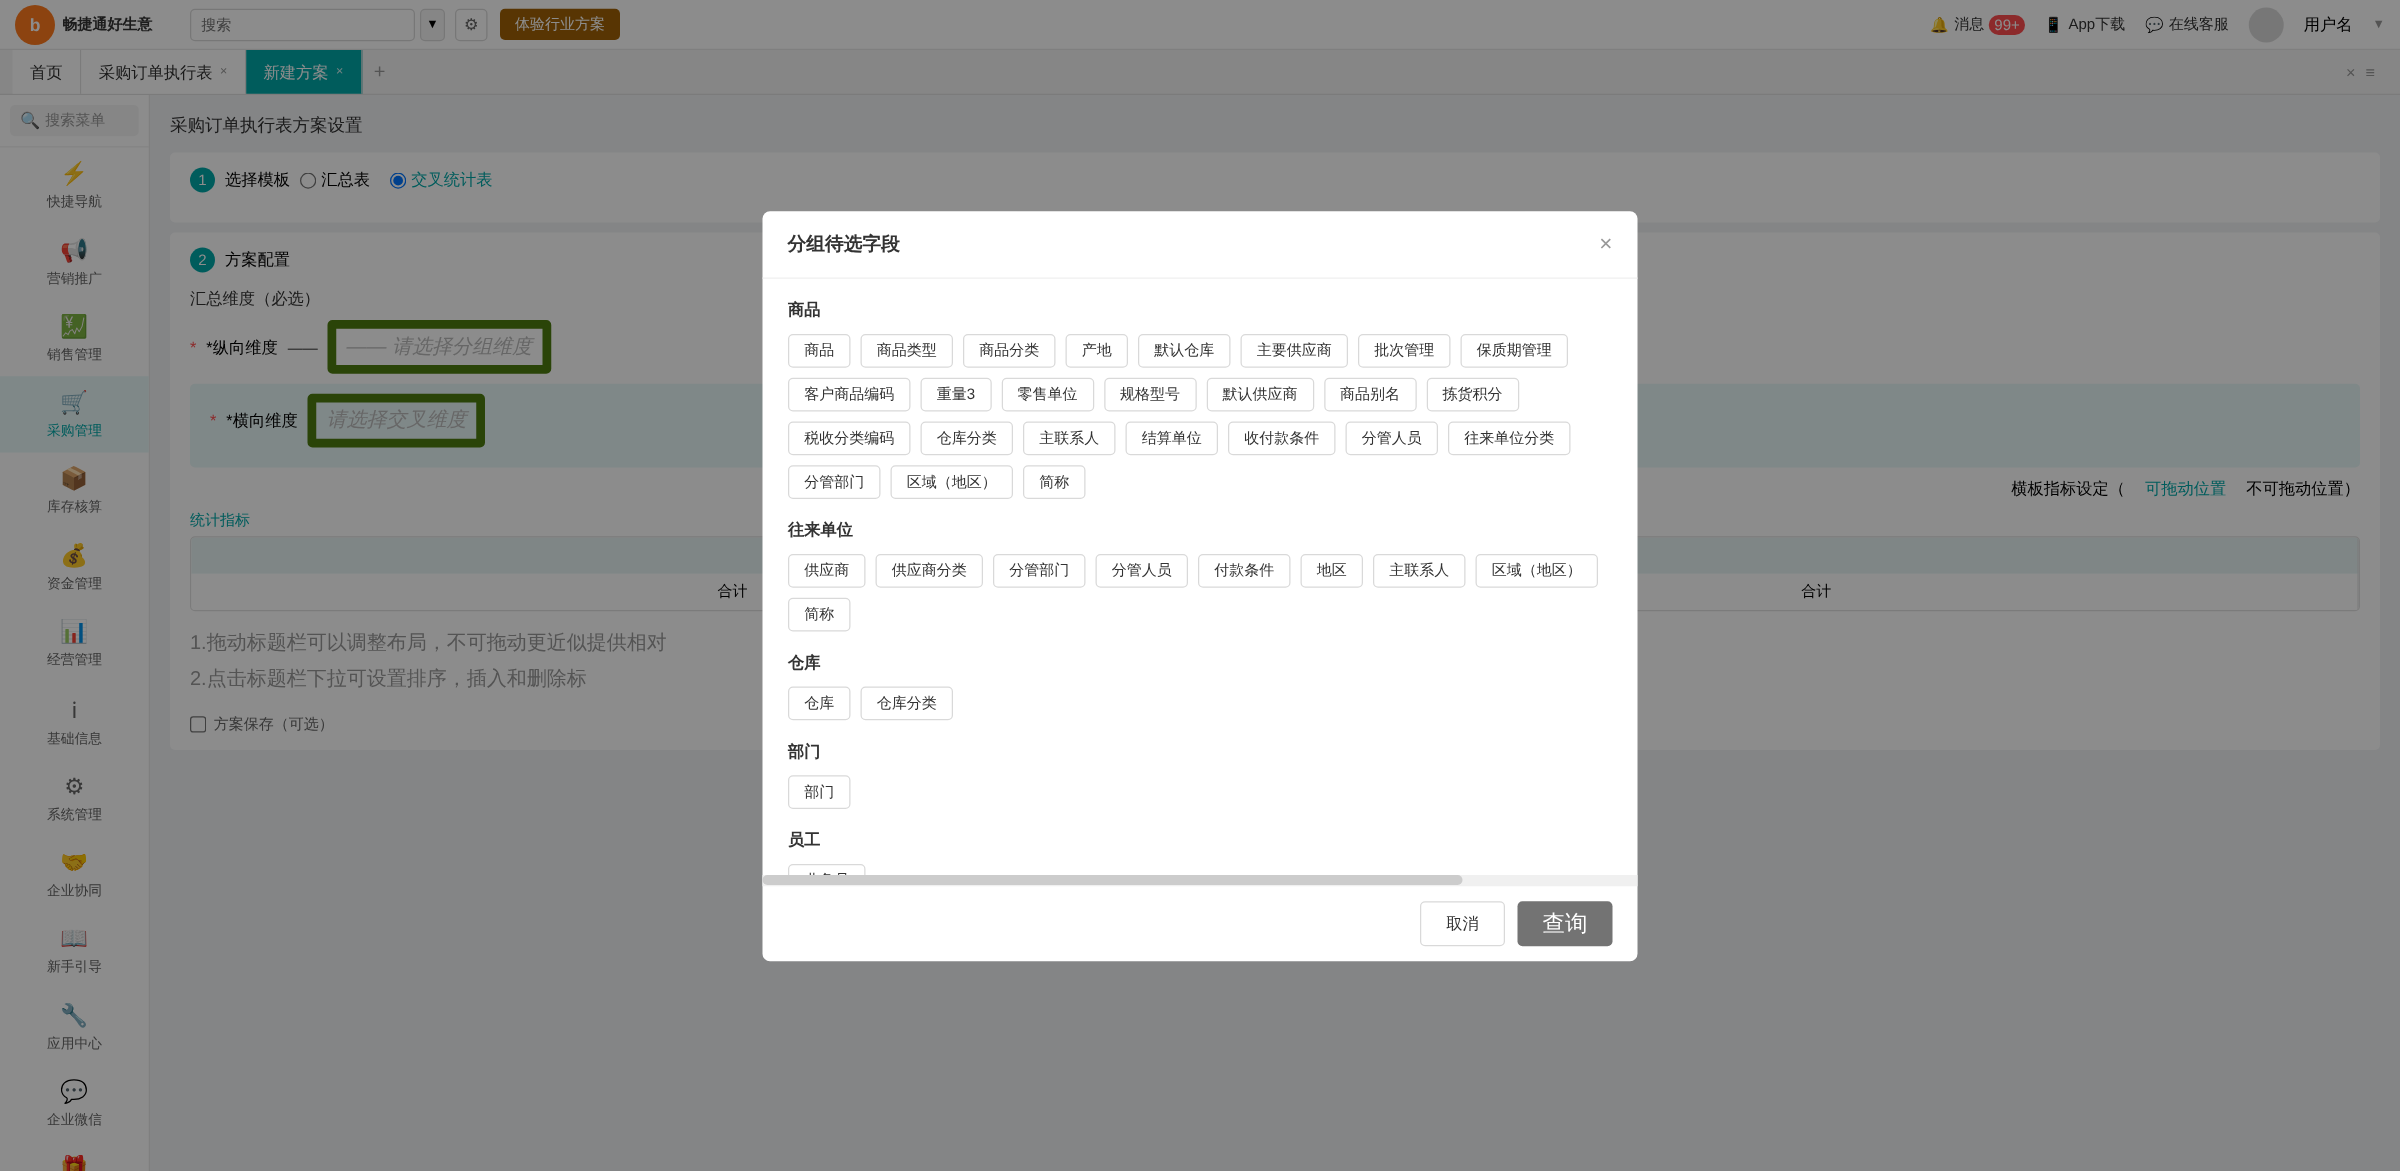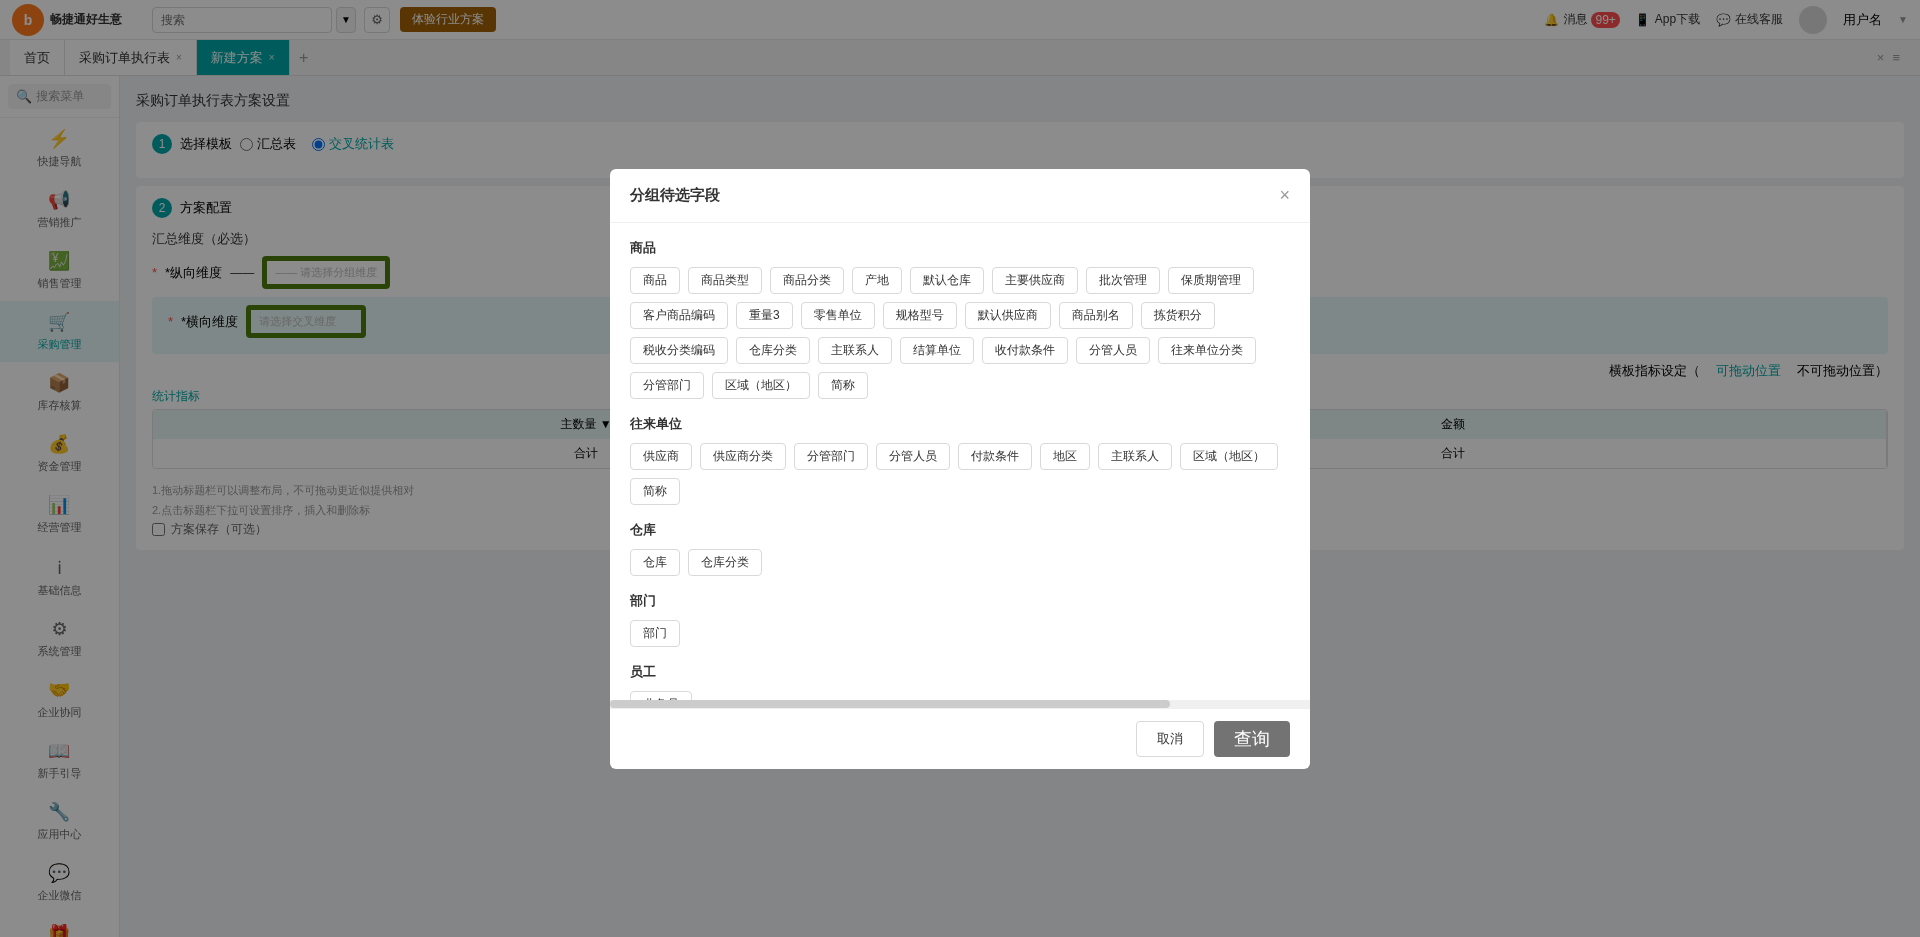--- a/index.html
+++ b/index.html
@@ -87,28 +87,28 @@
     .btn-confirm { padding: 6px 20px; border: none; border-radius: 4px; background: #737373; cursor: pointer; font-size: 18px; color: white; }
     .modal-bottom-scrollbar { height: 8px; background: #f0f0f0; position: relative; }
     .modal-bottom-thumb { height: 8px; width: 80%; background: #ccc; border-radius: 4px; }
 
     
     .bg-section { background: #fff; border-radius: 4px; padding: 12px 16px; margin-bottom: 8px; }
     .config-row { display: flex; align-items: center; gap: 16px; margin-bottom: 8px; }
     .mandatory-label { color: #333; font-size: 13px; }
     .field-row { display: flex; align-items: center; gap: 8px; margin-bottom: 8px; }
     .required-star { color: #ff4d4f; }
-    .select-placeholder { border: 5px solid #4d7c0f; border-radius: 4px; padding: 4px 8px; color: #bbb; font-size: 11px; min-width: 120px; }
+    .select-placeholder { border: 7px solid #4d7c0f; border-radius: 4px; padding: 4px 8px; color: #bbb; font-size: 16px; min-width: 120px; font-style: italic; }
     .arrow-line { display: flex; align-items: center; gap: 4px; color: #333; font-size: 12px; }
     .teal-bg { background: #e8f7f7; border-radius: 4px; padding: 8px 16px; margin-bottom: 8px; }
     .stats-table { border: 1px solid #e0e0e0; border-radius: 4px; overflow: hidden; width: 100%; }
     .stats-header { background: #e8f5f5; display: flex; }
     .stats-cell { padding: 6px 12px; flex: 1; font-size: 12px; border-right: 1px solid #e0e0e0; text-align: center; }
     .stats-body { display: flex; background: #fff; }
-    .hint-text { font-size: 11px; color: #999; line-height: 1.8; }
+    .hint-text { font-size: 16px; color: #999; line-height: 1.8; }
     .checkbox-row { display: flex; align-items: center; gap: 6px; font-size: 12px; color: #666; }
   </style>
 </head>
 <body>
 
 <div class="top-bar">
   <div class="logo-area">
     <div class="logo-icon">b</div>
     <span class="logo-text">畅捷通好生意</span>
   </div>
@@ -279,37 +279,34 @@
       </div>
 
       <div style="margin-top:8px;">
         <div style="color:#00a8a8;font-size:12px;margin-bottom:4px;">统计指标</div>
         <div class="stats-table">
           <div class="stats-header">
             <div class="stats-cell">
               <span>主数量</span>
               <span>▼</span>
             </div>
-            <div class="stats-cell">
-              <span>金额</span>
-            </div>
           </div>
           <div class="stats-body">
             <div class="stats-cell">合计</div>
             <div class="stats-cell">合计</div>
           </div>
         </div>
       </div>
 
       <div style="margin-top:12px;">
         <div class="hint-text">1.拖动标题栏可以调整布局，不可拖动更近似提供相对</div>
         <div class="hint-text">2.点击标题栏下拉可设置排序，插入和删除标</div>
       </div>
 
-      <div class="checkbox-row" style="">
+      <div class="checkbox-row" style="margin-top:12px;">
         <input type="checkbox" style="">
         <span>方案保存（可选）</span>
       </div>
     </div>
   </div>
 </div>
 
 <div class="overlay">
   <div class="modal">
     <div class="modal-header">

